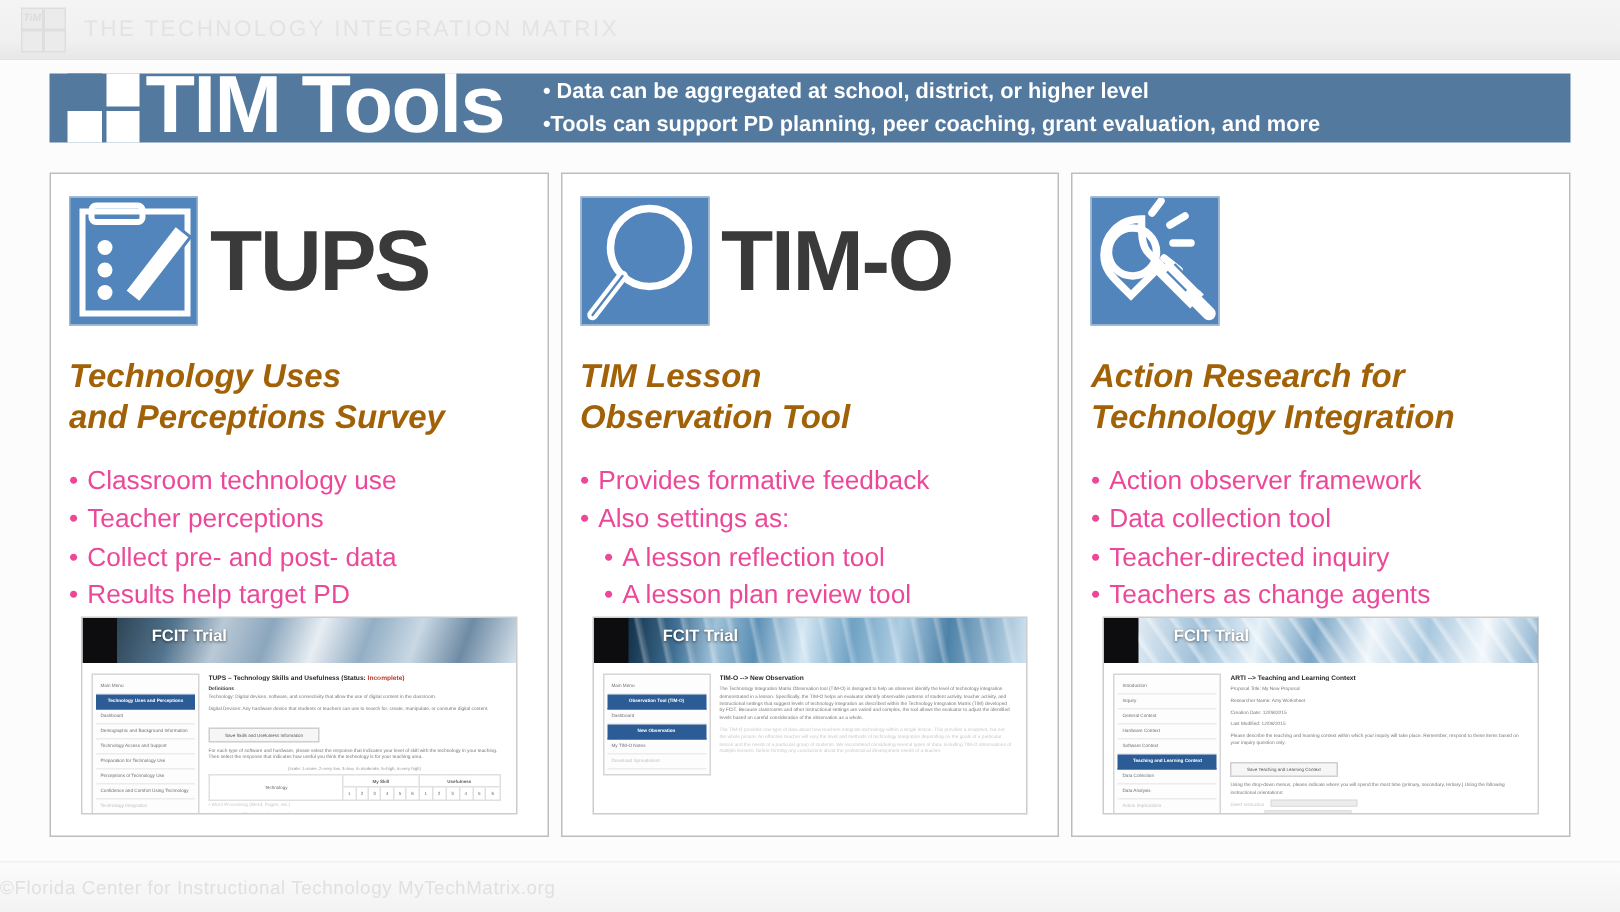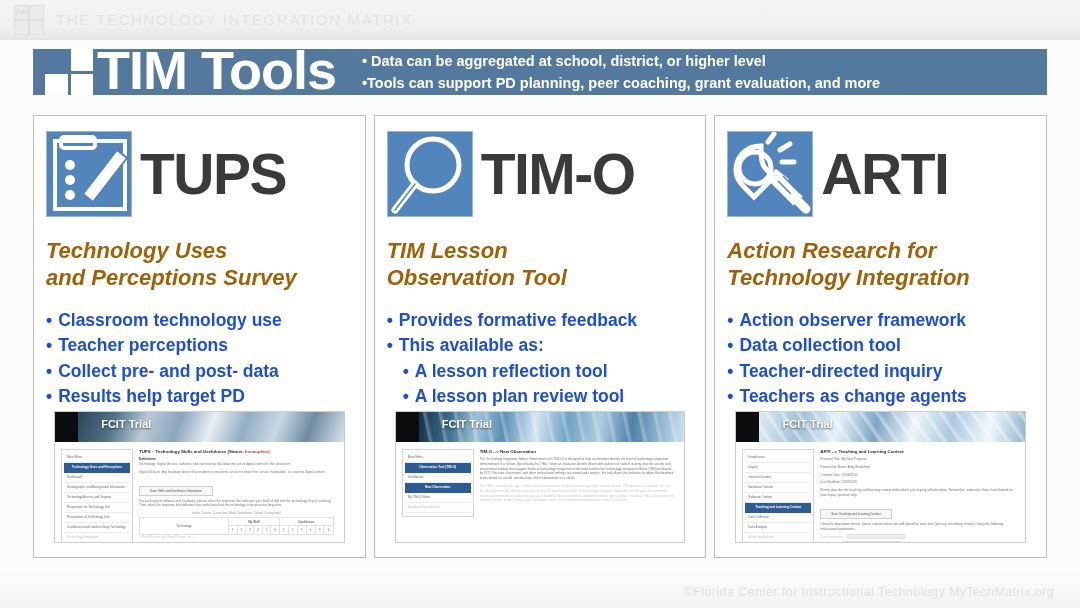--- a/index.html
+++ b/index.html
@@ -81,22 +81,22 @@
   .panel-acronym {
     font-size: 57px; font-weight: bold; color: #3a3a3a;
     letter-spacing: -1.5px; margin-left: 8px; line-height: 1;
   }
   .panel-subtitle {
     font-size: 22px; font-style: italic; font-weight: bold;
     color: #a16207; line-height: 1.22; margin-top: 16px;
   }
   .panel-bullets { margin-top: 16px; }
   .panel-bullets li {
-    list-style: none; font-size: 17.5px; font-weight: bold;
-    color: #1d4ed8; line-height: 1.46; white-space: nowrap;
+    list-style: none; font-size: 17.5px; font-weight: normal;
+    color: #ec4899; line-height: 1.46; white-space: nowrap;
   }
   .panel-bullets li::before { content: "\2022"; margin-right: 6px; }
   .panel-bullets li.sub { margin-left: 16px; }
 
   
   .thumb {
     position: absolute; left: 20px; right: 20px; bottom: 14px;
     height: 132px; background: #ffffff;
     border: 1px solid #cccccc; overflow: hidden;
   }
@@ -179,21 +179,21 @@
   .t-fields { margin-top: 2px; }
   .t-fields .row { display: flex; align-items: center; gap: 4px; margin-bottom: 2px; }
   .t-fields .row span { font-size: 3px; color: #c4c4c4; }
   .t-fields .row i { display:block; width: 58px; height: 5px; background: #ececec; border: 1px solid #e0e0e0; }
 
   
   .footer {
     position: absolute; left: 0; bottom: 0; width: 1080px; height: 34px;
     background: linear-gradient(180deg,#fbfbfb 0%, #f3f3f3 100%);
     border-top: 1px solid #f0f0f0;
-    display: flex; align-items: center; justify-content: flex-end;
+    display: flex; align-items: center; 
   }
   .footer span { color: #e0e0e0; font-size: 12.5px; margin-right: 26px; letter-spacing: .4px; }
 </style>
 </head>
 <body>
 
 <div class="slide">
 
   <div class="topbar">
     <div class="topbar-logo">
@@ -313,21 +313,21 @@
           </svg>
         </div>
         <div class="panel-acronym">TIM-O</div>
       </div>
       <div class="panel-subtitle">
         <div>TIM Lesson</div>
         <div>Observation Tool</div>
       </div>
       <ul class="panel-bullets">
         <li>Provides formative feedback</li>
-        <li>This available as:</li>
+        <li>Also settings as:</li>
         <li class="sub">A lesson reflection tool</li>
         <li class="sub">A lesson plan review tool</li>
       </ul>
 
       <div class="thumb">
         <div class="thumb-banner b-timo">
           <div class="strip"></div>
           <div class="thumb-fcit">FCIT Trial</div>
         </div>
         <div class="thumb-body">
@@ -354,21 +354,20 @@
           <svg viewBox="0 0 86 86">
             <path d="M33 14 C17 14 8 26 8 38 C8 47 13 52 18 57 L26 65 L46 45 L38 37 C33 32 33 24 33 14 Z" fill="none" stroke="#ffffff" stroke-width="5"></path>
             <circle cx="27" cy="36" r="16" fill="none" stroke="#ffffff" stroke-width="5"></circle>
             <path d="M40 10 L46 2 M52 18 L62 12 M54 30 L66 30 M48 40 L58 48" stroke="#ffffff" stroke-width="5" stroke-linecap="round"></path>
             <path d="M47 46 L70 69" stroke="#ffffff" stroke-width="13" stroke-linecap="butt"></path>
             <path d="M50 49 L67 66" stroke="#5385bd" stroke-width="1.6"></path>
             <path d="M55 44 L72 61" stroke="#5385bd" stroke-width="1.6"></path>
             <path d="M66 65 L78 77" stroke="#ffffff" stroke-width="9" stroke-linecap="round"></path>
           </svg>
         </div>
-        <div class="panel-acronym">ARTI</div>
       </div>
       <div class="panel-subtitle">
         <div>Action Research for</div>
         <div>Technology Integration</div>
       </div>
       <ul class="panel-bullets">
         <li>Action observer framework</li>
         <li>Data collection tool</li>
         <li>Teacher-directed inquiry</li>
         <li>Teachers as change agents</li>

